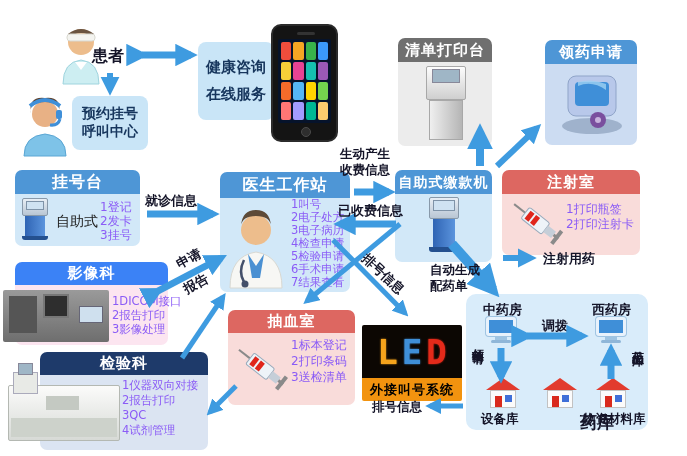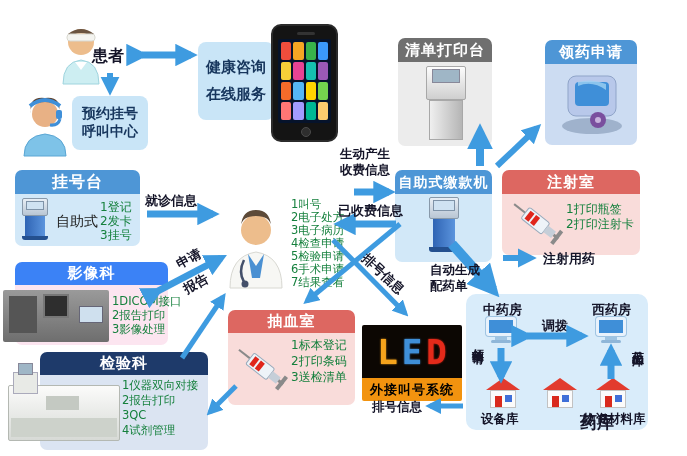--- a/index.html
+++ b/index.html
@@ -18,21 +18,21 @@
   .pinkl-b { background:#fce5f0; }
   .navy-t  { background:#1e3a6a; }
   .navyl-b { background:#dbe4f2; }
   .gray-t  { background:#6f6f6f; }
   .grayl-b { background:#ececec; }
 
   .panel { position:absolute; background:#c9e5f7; border-radius:8px; color:#17365d;
            font-weight:bold; display:flex; align-items:center; justify-content:center;
            text-align:center; white-space:pre-line; z-index:1; }
 
-  .list { position:absolute; color:#15803d; line-height:1.18; z-index:2; }
+  .list { position:absolute; color:#8b5cf6; line-height:1.18; z-index:2; }
   .lbl  { position:absolute; color:#141428; font-weight:bold; white-space:pre-line; z-index:6; line-height:1.25; }
 
   svg.arrows { position:absolute; left:0; top:0; z-index:5; pointer-events:none; }
 
   
   .phone { position:absolute; left:271px; top:24px; width:67px; height:118px; background:#141414;
            border-radius:10px; border:2px solid #2b2b2b; z-index:2; }
   .phone-speaker { position:absolute; left:24px; top:6px; width:18px; height:3px; background:#333; border-radius:2px; }
   .phone-screen { position:absolute; left:5px; top:13px; right:5px; bottom:17px; background:#06132b;
                   display:grid; grid-template-columns:repeat(4,1fr); gap:2px; padding:3px; border-radius:2px; }
@@ -209,20 +209,24 @@
     <div class="foot" style="width:26px;height:4px"></div>
   </div>
   <div class="list" style="left:56px;top:213px;font-size:14px;color:#222">自助式</div>
   <div class="list" style="left:100px;top:200px;font-size:12px">
     <div>1登记</div>
     <div>2发卡</div>
     <div>3挂号</div>
   </div>
   <div class="lbl" style="left:145px;top:193px;font-size:13px">就诊信息</div>
 
+  <div class="box" style="left:220px;top:172px;width:130px;height:120px">
+    <div class="box-title blue-t" style="height:26px;line-height:26px;font-size:16px">医生工作站</div>
+    <div class="box-body blue-b"></div>
+  </div>
   <svg class="abs" style="left:224px;top:200px;z-index:2" width="64" height="90">
     <path d="M6 88 Q6 56 32 52 Q58 56 58 88 Z" fill="#f7f7f4" stroke="#d8d8d2"></path>
     <path d="M24 54 L32 66 L40 54 L36 78 L28 78 Z" fill="#4a90d2"></path>
     <circle cx="32" cy="30" r="15" fill="#edbd8c"></circle>
     <path d="M17 26 Q18 10 32 10 Q46 10 47 26 Q46 16 32 16 Q18 16 17 26 Z" fill="#5d4a38"></path>
     <path d="M20 60 Q14 72 20 82" stroke="#44506a" stroke-width="2.5" fill="none"></path>
     <circle cx="21" cy="84" r="3.5" fill="#44506a"></circle>
   </svg>
   <div class="list" style="left:291px;top:198px;font-size:11.5px;line-height:13px">
     <div>1叫号</div>

